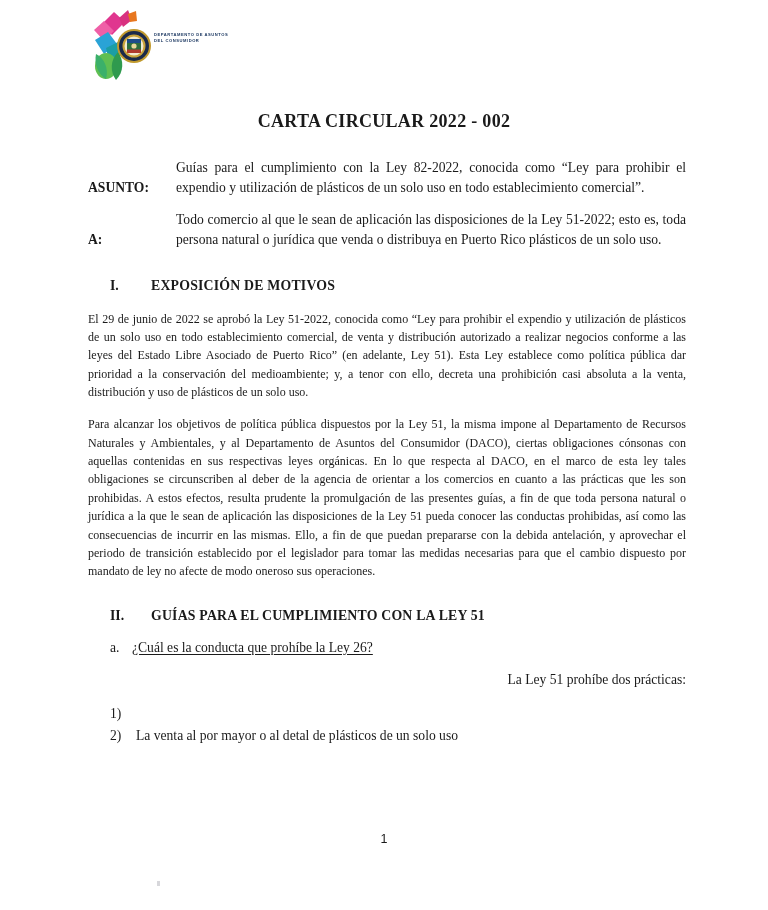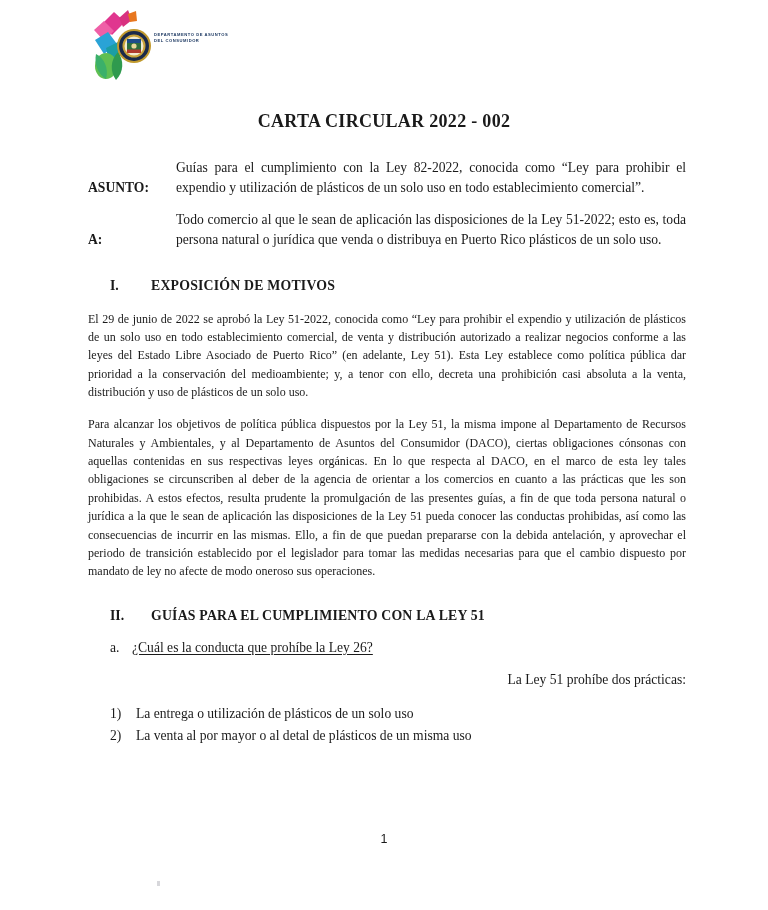--- a/index.html
+++ b/index.html
@@ -263,25 +263,24 @@
     <div class="sub-item">
       <div class="marker">a.</div>
       <div class="sub-text">¿Cuál es la conducta que prohíbe la Ley 26?</div>
     </div>
 
     <div class="lead-line">La Ley 51 prohíbe dos prácticas:</div>
 
     <div class="num-list">
       <div class="num-row">
         <div class="num">1)</div>
-        <div>La entrega o utilización de plásticos de un solo uso</div>
       </div>
       <div class="num-row">
         <div class="num">2)</div>
-        <div>La venta al por mayor o al detal de plásticos de un misma uso</div>
+        <div>La venta al por mayor o al detal de plásticos de un solo uso</div>
       </div>
     </div>
   </div>
 
   <div class="page-number">1</div>
   <div class="scan-speck"></div>
 
 </div>
 
 </body></html>

